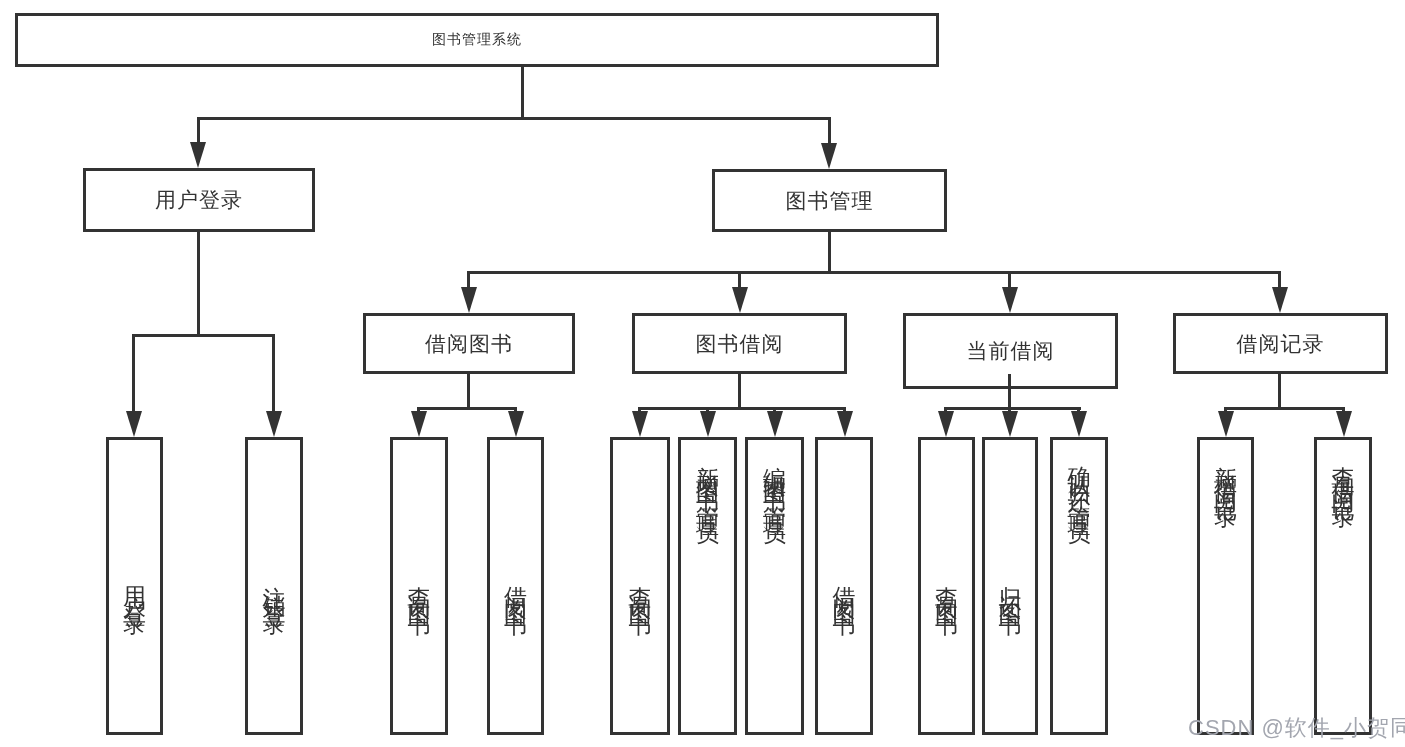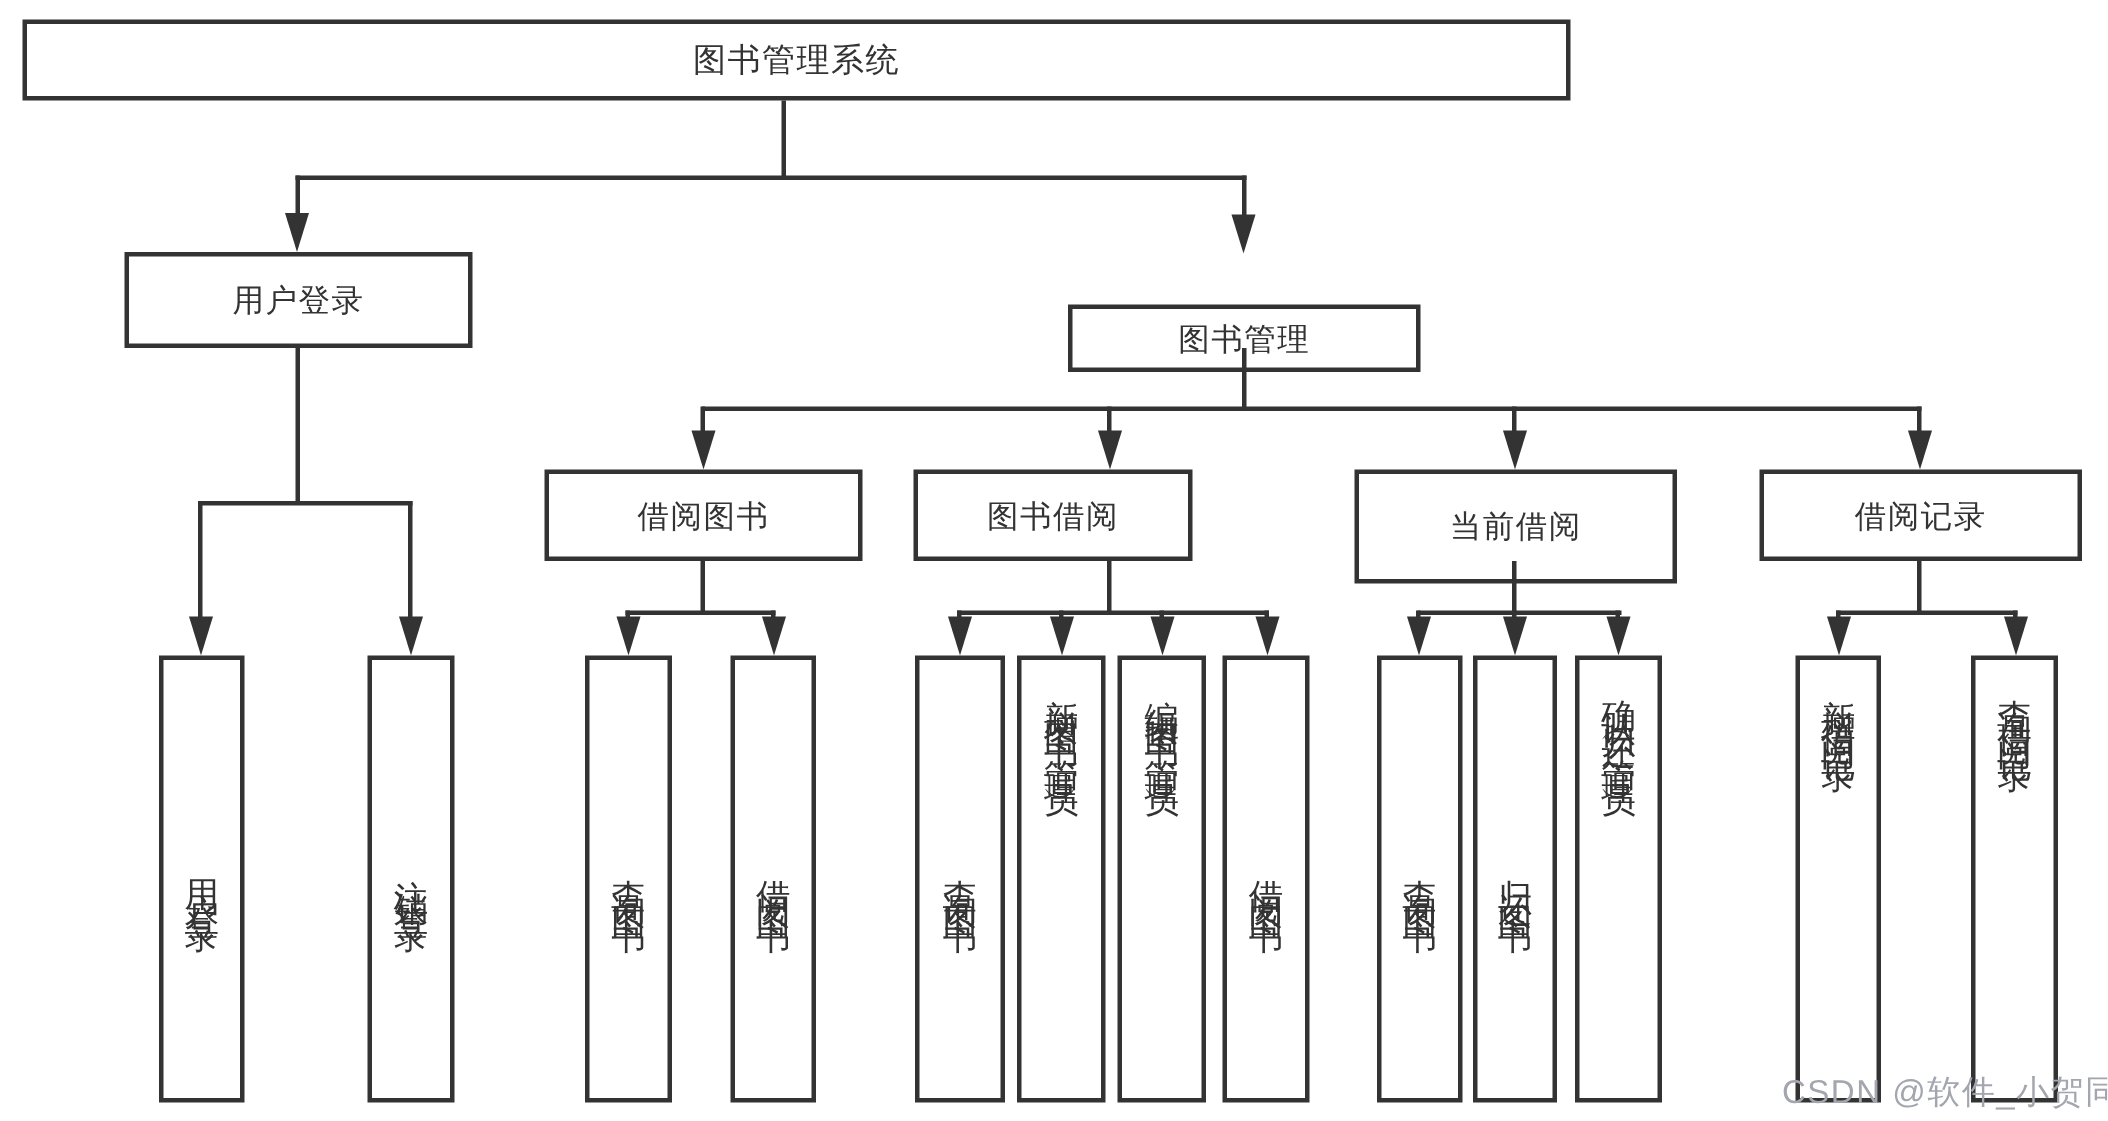--- a/index.html
+++ b/index.html
@@ -47,29 +47,29 @@
     font-size:22px;
     letter-spacing:1px;
     white-space:nowrap;
   }
 </style>
 </head>
 <body>
 
 <div id="stage">
 
-  <div class="box" style="left:15px;top:13px;width:1032px;height:54px;font-size:22px;">图书管理系统</div>
+  <div class="box" style="left:15px;top:13px;width:924px;height:54px;font-size:14px;">图书管理系统</div>
 
   <div class="box" style="left:83px;top:168px;width:232px;height:64px;">用户登录</div>
 
-  <div class="box" style="left:712px;top:169px;width:235px;height:45px;margin-top:34px;">图书管理</div>
+  <div class="box" style="left:712px;top:169px;width:235px;height:63px;">图书管理</div>
 
   <div class="box" style="left:363px;top:313px;width:212px;height:61px;">借阅图书</div>
 
-  <div class="box" style="left:609px;top:313px;width:186px;height:61px;">图书借阅</div>
+  <div class="box" style="left:632px;top:313px;width:215px;height:61px;">图书借阅</div>
 
   <div class="box" style="left:903px;top:313px;width:215px;height:76px;">当前借阅</div>
 
   <div class="box" style="left:1173px;top:313px;width:215px;height:61px;">借阅记录</div>
 
   <div class="box vbox" style="left:106px;top:437px;width:57px;height:298px;">用户登录</div>
   <div class="box vbox" style="left:245px;top:437px;width:58px;height:298px;">注销登录</div>
 
   <div class="box vbox" style="left:390px;top:437px;width:58px;height:298px;">查询图书</div>
   <div class="box vbox" style="left:487px;top:437px;width:57px;height:298px;">借阅图书</div>

